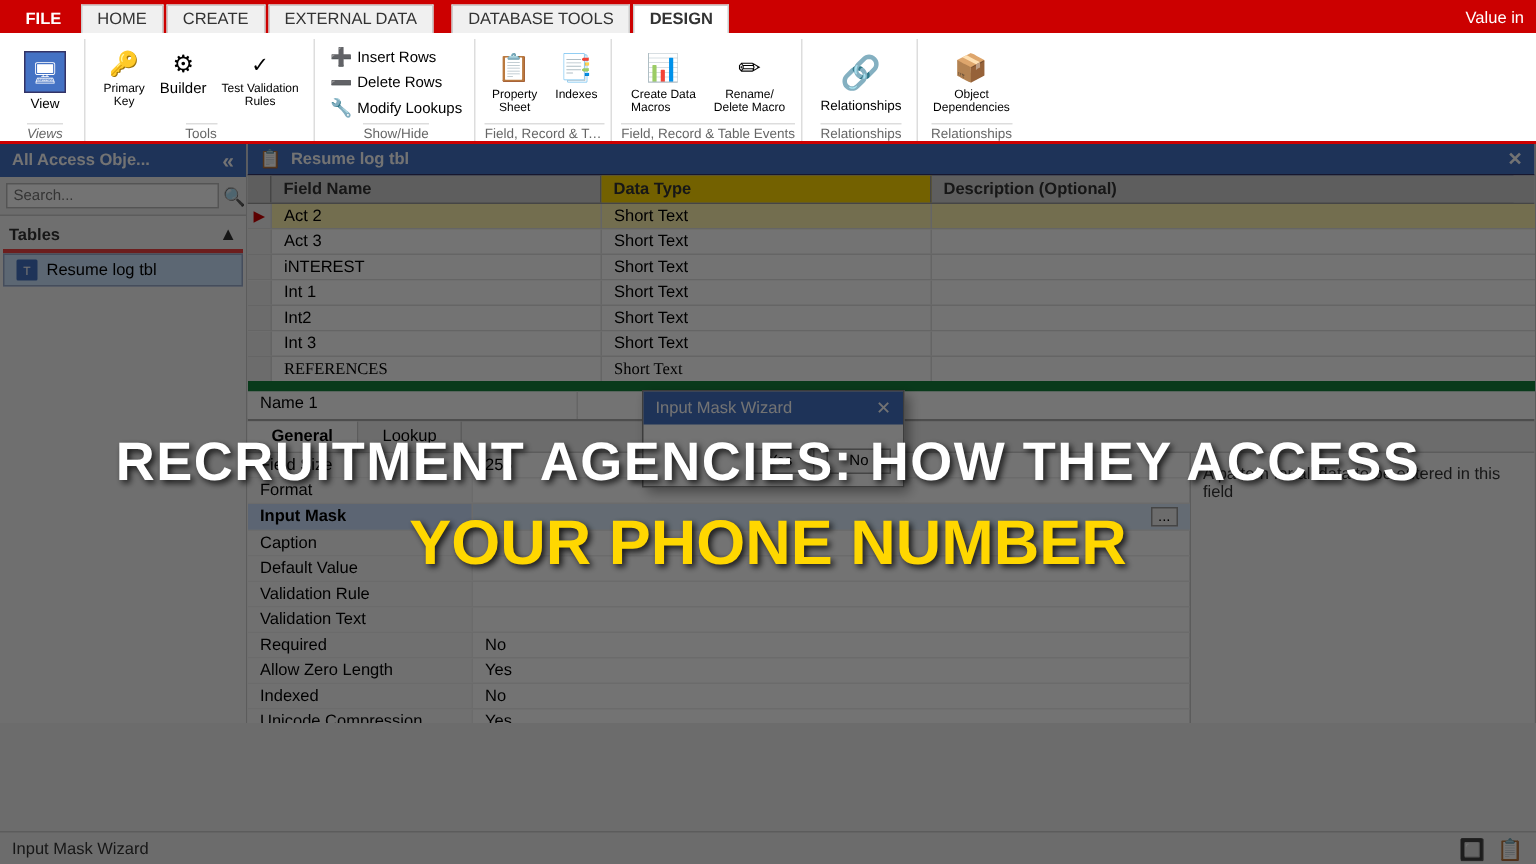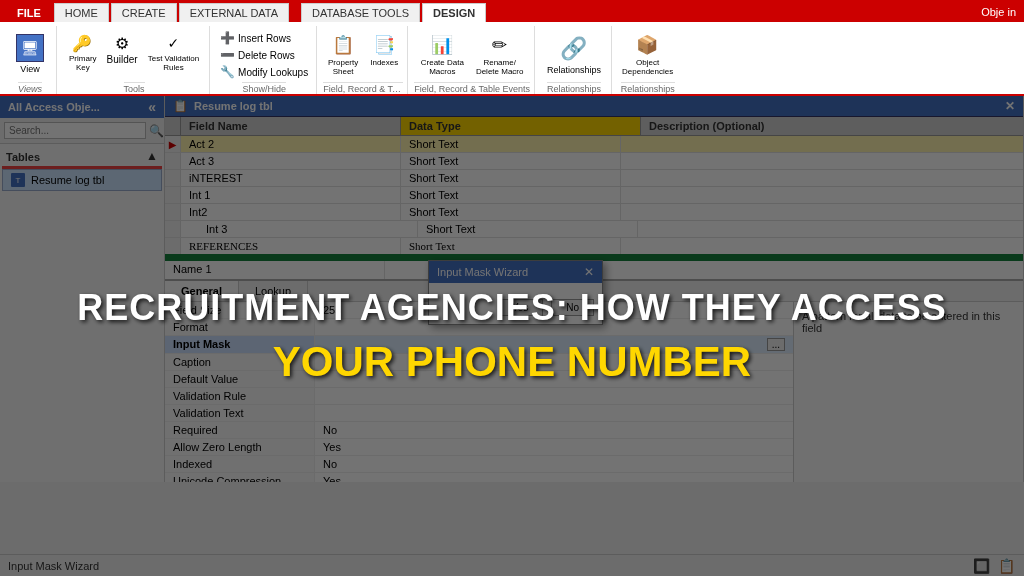--- a/index.html
+++ b/index.html
@@ -22,21 +22,21 @@
     </div>
     <div style="background:#f0f0f0; color:#333; padding:3px 10px; font-size:11px; cursor:pointer; border:1px solid #ccc; border-bottom:none; margin-left:2px;">
       <span>EXTERNAL DATA</span>
     </div>
     <div style="background:#f0f0f0; color:#333; padding:3px 10px; font-size:11px; cursor:pointer; border:1px solid #ccc; border-bottom:none; margin-left:12px;">
       <span>DATABASE TOOLS</span>
     </div>
     <div style="background:white; color:#333; padding:3px 10px; font-size:11px; cursor:pointer; border:1px solid #ccc; border-bottom:none; margin-left:2px; font-weight:bold;">
       <span>DESIGN</span>
     </div>
-    <div style="margin-left:auto; margin-right:8px; font-size:11px; color:white; cursor:pointer; padding-bottom:4px;">Obje in</div>
+    <div style="margin-left:auto; margin-right:8px; font-size:11px; color:white; cursor:pointer; padding-bottom:4px;">Value in</div>
   </div>
 
   <div style="background:white; border-bottom:2px solid #cc0000; height:74px; display:flex; align-items:stretch; padding:4px 4px 0 4px; gap:2px;">
 
     <div style="display:flex; flex-direction:column; align-items:center; padding:0 6px; border-right:1px solid #ddd; min-width:50px;">
       <div style="display:flex; flex-direction:column; align-items:center; padding:3px 6px; cursor:pointer; flex:1; justify-content:center;">
         <div style="width:28px; height:28px; background:#4472c4; border:1px solid #336; display:flex; align-items:center; justify-content:center; color:white; font-size:14px;">🖥</div>
         <span style="font-size:9px; margin-top:2px;">View</span>
       </div>
       <div style="font-size:9px; color:#666; border-top:1px solid #ddd; padding-top:1px;font-style:italic;">Views</div>
@@ -91,21 +91,21 @@
           <span style="font-size:8px;">Indexes</span>
         </div>
       </div>
       <div style="font-size:9px; color:#666; border-top:1px solid #ddd; padding-top:1px; white-space:nowrap; overflow:hidden; max-width:80px; text-overflow:ellipsis;">Field, Record &amp; Table Events</div>
     </div>
 
     <div style="display:flex; flex-direction:column; align-items:center; padding:0 4px; border-right:1px solid #ddd;">
       <div style="display:flex; gap:4px; flex:1; align-items:flex-start; padding-top:4px;">
         <div style="display:flex; flex-direction:column; align-items:center; padding:2px 4px; cursor:pointer;">
           <div style="width:26px; height:26px; display:flex; align-items:center; justify-content:center; font-size:18px;">📊</div>
-          <span style="font-size:8px; text-align:center;">Create Data<br>Macros</span>
+          <span style="font-size:8px; text-align:left;">Create Data<br>Macros</span>
         </div>
         <div style="display:flex; flex-direction:column; align-items:center; padding:2px 4px; cursor:pointer;">
           <div style="width:26px; height:26px; display:flex; align-items:center; justify-content:center; font-size:18px;">✏</div>
           <span style="font-size:8px; text-align:center;">Rename/<br>Delete Macro</span>
         </div>
       </div>
       <div style="font-size:9px; color:#666; border-top:1px solid #ddd; padding-top:1px; white-space:nowrap; overflow:hidden;">Field, Record &amp; Table Events</div>
     </div>
 
     <div style="display:flex; flex-direction:column; align-items:center; padding:0 4px; border-right:1px solid #ddd;">
@@ -155,21 +155,21 @@
         <span style="font-size:12px;">📋</span>
         <span>Resume log tbl</span>
         <span style="margin-left:auto; cursor:pointer; font-size:12px; color:white;">✕</span>
       </div>
 
       <div style="display:flex; background:#d0d0d0; border-bottom:1px solid #999; flex-shrink:0;">
         <div style="width:16px; background:#d0d0d0; border-right:1px solid #999;"></div>
         <div style="width:220px; padding:3px 8px; font-size:11px; font-weight:bold; color:#333; border-right:1px solid #999;">
           <span>Field Name</span>
         </div>
-        <div style="width:240px; padding:3px 8px; font-size:11px; font-weight:bold; color:#333; background:#ffd700; border-right:1px solid #999;">
+        <div style="width:220px; padding:3px 8px; font-size:11px; font-weight:bold; color:#333; background:#ffd700; border-right:1px solid #999;">
           <span>Data Type</span>
         </div>
         <div style="flex:1; padding:3px 8px; font-size:11px; font-weight:bold; color:#333;">
           <span>Description (Optional)</span>
         </div>
         <div style="width:14px; background:#d0d0d0;"></div>
       </div>
 
       <div style="flex:1; overflow-y:auto; max-height:230px;">
 
@@ -203,21 +203,21 @@
 
         <div style="display:flex; border-bottom:1px solid #e0e0e0; background:white; cursor:pointer;">
           <div style="width:16px; border-right:1px solid #ddd; background:#f0f0f0;"></div>
           <div style="width:220px; padding:2px 8px; font-size:11px; border-right:1px solid #e0e0e0;"><span>Int2</span></div>
           <div style="width:220px; padding:2px 8px; font-size:11px; border-right:1px solid #e0e0e0;"><span>Short Text</span></div>
           <div style="flex:1;"></div>
         </div>
 
         <div style="display:flex; border-bottom:1px solid #e0e0e0; background:white; cursor:pointer;">
           <div style="width:16px; border-right:1px solid #ddd; background:#f0f0f0;"></div>
-          <div style="width:220px; padding:2px 8px; font-size:11px; border-right:1px solid #e0e0e0;margin-left:17px;"><span>Int 3</span></div>
+          <div style="width:220px; padding:2px 8px; font-size:11px; border-right:1px solid #e0e0e0;"><span>Int 3</span></div>
           <div style="width:220px; padding:2px 8px; font-size:11px; border-right:1px solid #e0e0e0;"><span>Short Text</span></div>
           <div style="flex:1;"></div>
         </div>
 
         <div style="display:flex; border-bottom:7px solid #15803d; background:white; cursor:pointer;font-family:Liberation Serif, serif;">
           <div style="width:16px; border-right:1px solid #ddd; background:#f0f0f0;"></div>
           <div style="width:220px; padding:2px 8px; font-size:11px; border-right:1px solid #e0e0e0;"><span>REFERENCES</span></div>
           <div style="width:220px; padding:2px 8px; font-size:11px; border-right:1px solid #e0e0e0;"><span>Short Text</span></div>
           <div style="flex:1;"></div>
         </div>

